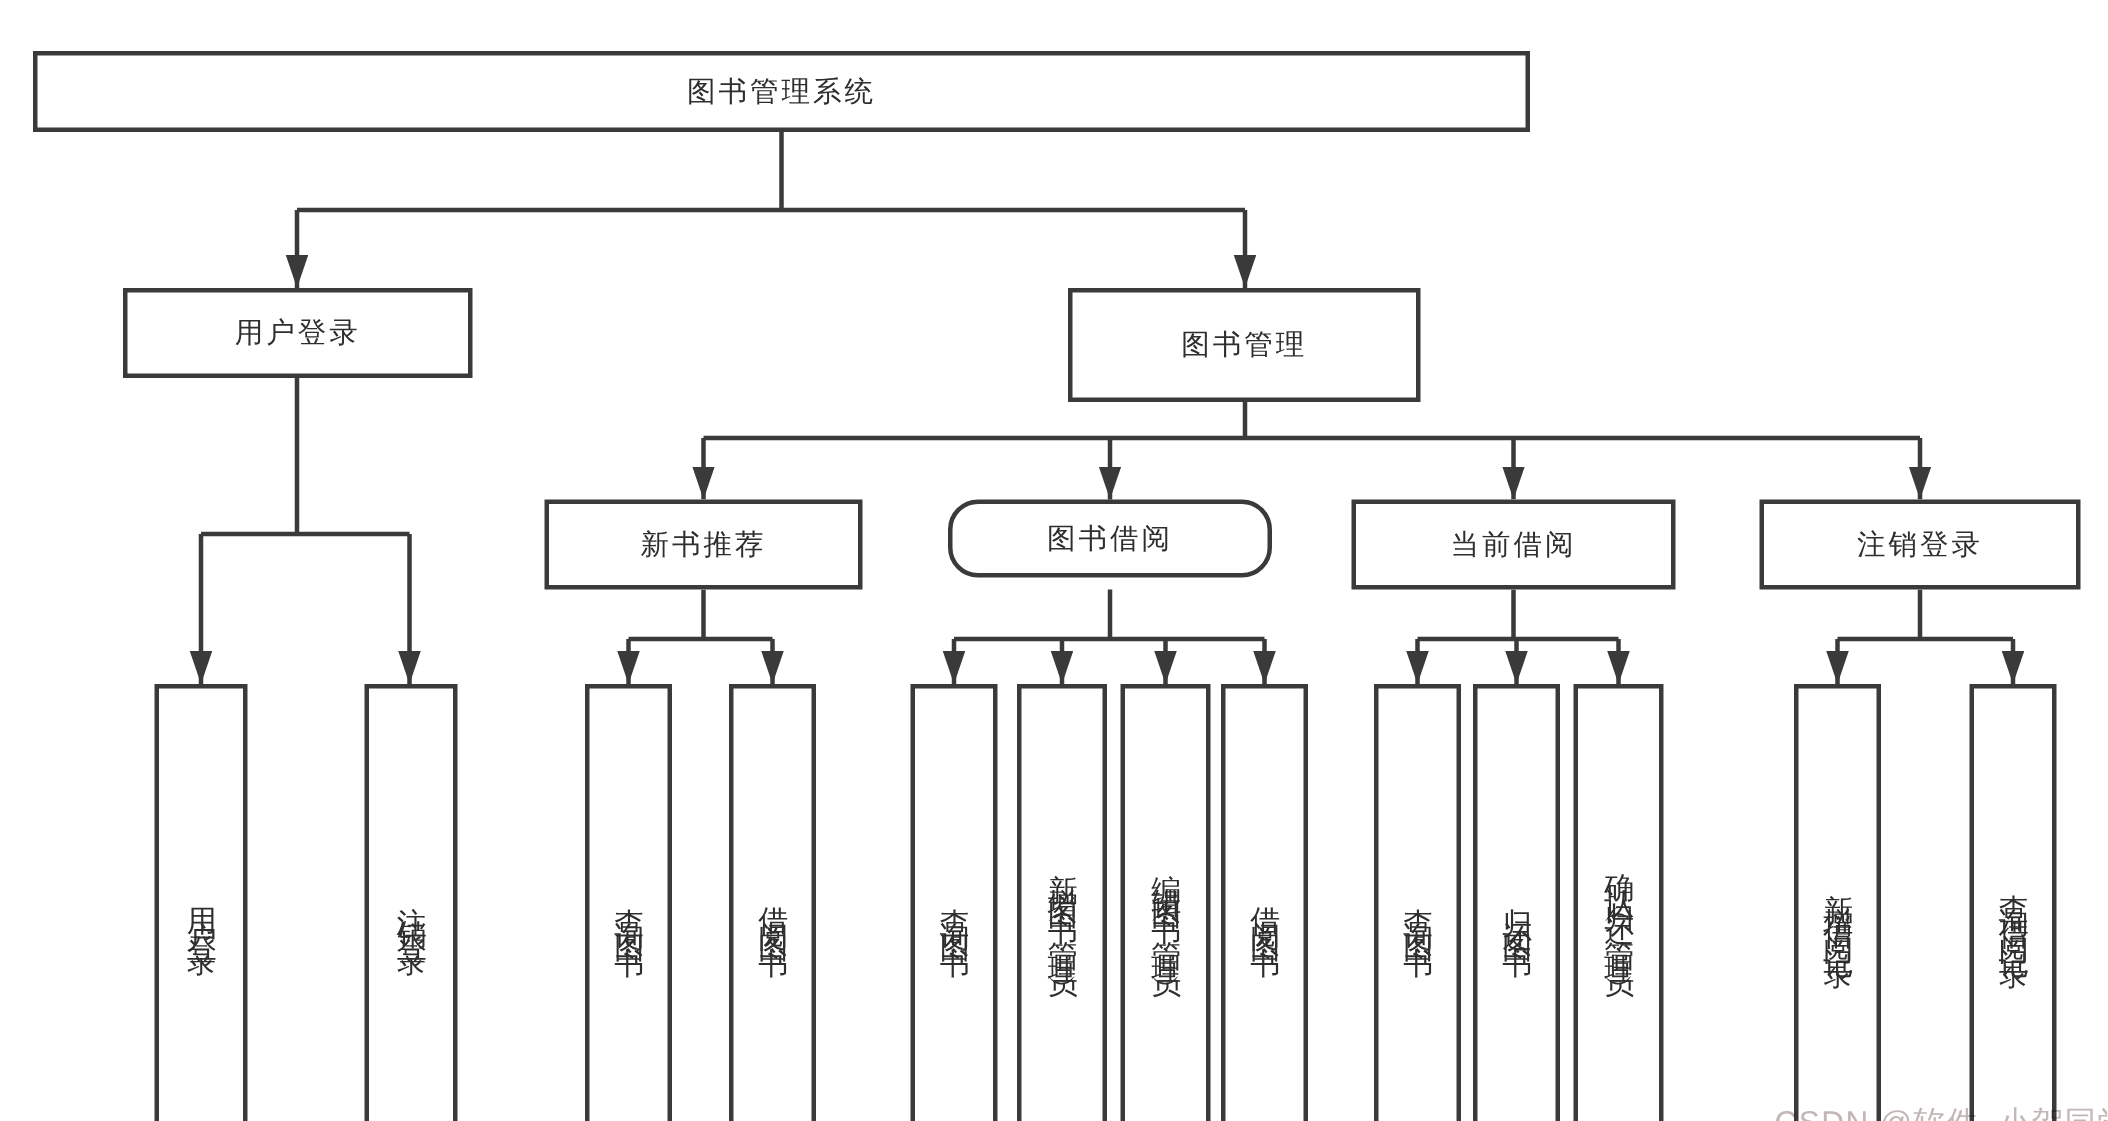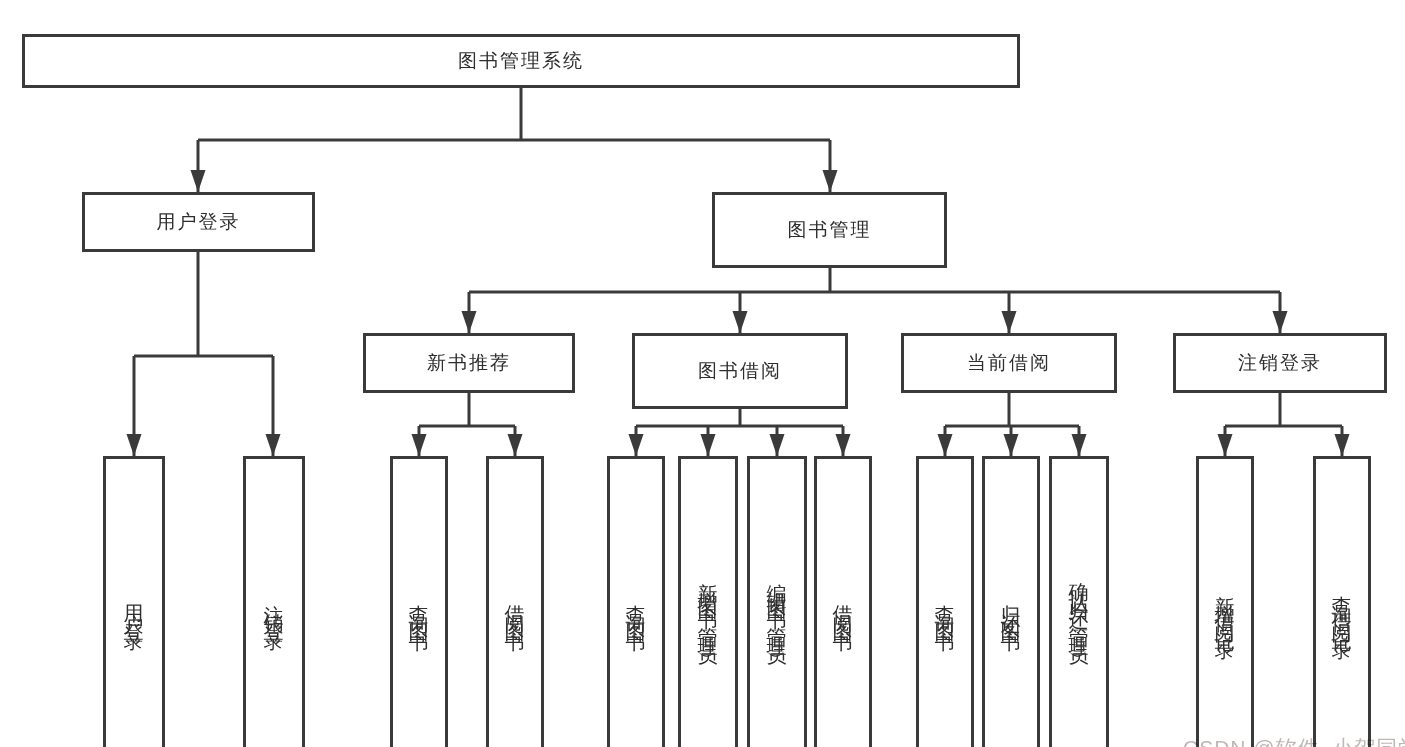--- a/index.html
+++ b/index.html
@@ -79,21 +79,21 @@
   <div class="node h" style="left:82px;top:172px;width:233px;height:60px;">
     <span>用户登录</span>
   </div>
   <div class="node h" style="left:712px;top:172px;width:235px;height:76px;">
     <span>图书管理</span>
   </div>
 
   <div class="node h" style="left:363px;top:313px;width:212px;height:60px;">
     <span>新书推荐</span>
   </div>
-  <div class="node h" style="left:632px;top:313px;width:216px;height:76px;">
+  <div class="node h" style="left:632px;top:313px;width:216px;height:52px;border-radius:20px;">
     <span>图书借阅</span>
   </div>
   <div class="node h" style="left:901px;top:313px;width:216px;height:60px;font-family:Liberation Mono, monospace;">
     <span>当前借阅</span>
   </div>
   <div class="node h" style="left:1173px;top:313px;width:214px;height:60px;">
     <span>注销登录</span>
   </div>
 
   <div class="node v" style="left:103px;top:436px;width:62px;height:302px;">

